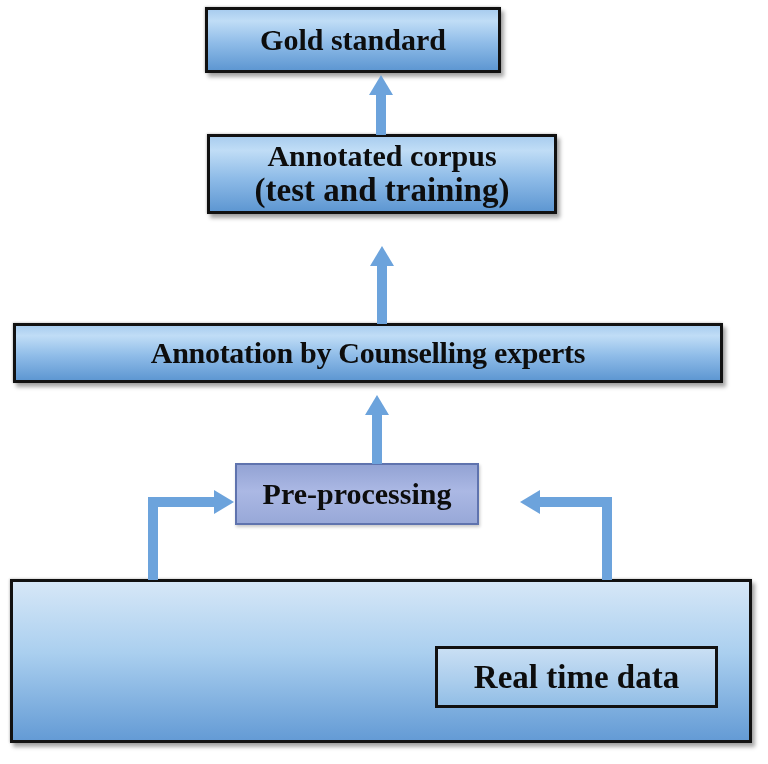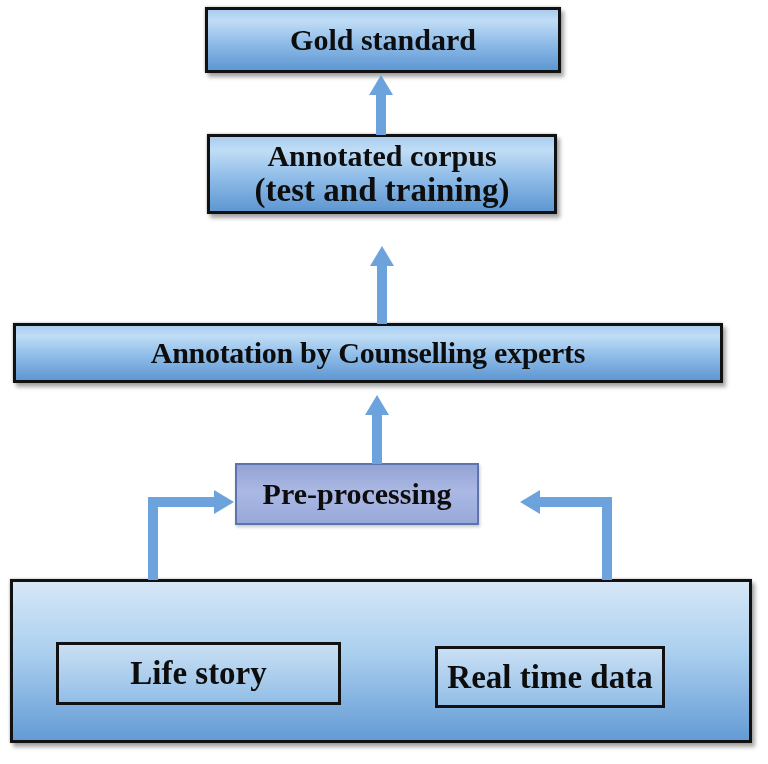--- a/index.html
+++ b/index.html
@@ -18,33 +18,33 @@
   .blue{background:linear-gradient(180deg,#a9cdef 0%,#c0ddf6 18%,#8fbce8 55%,#5e97d2 100%);}
   .corpus-fill{background:linear-gradient(180deg,#d6e7f7 0%,#aacfef 45%,#649bd5 100%);}
   .inner-fill{background:linear-gradient(180deg,#c9dff4 0%,#a9ccec 60%,#92bee6 100%);}
   .lbl{
     color:var(--text,#0d0d0d);font-weight:bold;font-size:30px;line-height:1.12;
     text-align:center;white-space:nowrap;
   }
   .lbl.sub{font-size:33px;}
   .lbl.big{font-size:33px;}
 
-  .box-gold{left:205px;top:7px;width:356px;height:66px;}
+  .box-gold{left:205px;top:7px;width:296px;height:66px;}
   .box-annotated{left:207px;top:134px;width:350px;height:80px;}
   .box-annotation{left:13px;top:323px;width:710px;height:60px;letter-spacing:-0.3px;}
   .box-preprocessing{
     left:235px;top:463px;width:244px;height:62px;
     border:2px solid var(--preprocessing-border,#5f73ae);
     background:linear-gradient(180deg,#93a3d4 0%,#abb8e4 45%,#98a8d8 100%);
     box-shadow:1px 2px 3px rgba(0,0,0,.22);
   }
   .box-corpus{left:10px;top:579px;width:742px;height:164px;justify-content:flex-start;}
   .corpus-title{position:absolute;top:14px;left:50%;transform:translateX(-50%) translateX(60px);}
   .box-lifestory{left:43px;top:60px;width:285px;height:63px;box-shadow:none;}
-  .box-realtime{left:422px;top:64px;width:230px;height:62px;box-shadow:none;}
+  .box-realtime{left:422px;top:64px;width:283px;height:62px;box-shadow:none;}
 
   
   .shaft{position:absolute;background:var(--arrow,#6ca3dc);}
   .head{position:absolute;width:0;height:0;}
   .head.up{border-left:12px solid transparent;border-right:12px solid transparent;
            border-bottom:20px solid var(--arrow,#6ca3dc);}
   .head.right{border-top:12px solid transparent;border-bottom:12px solid transparent;
            border-left:20px solid var(--arrow,#6ca3dc);}
   .head.left{border-top:12px solid transparent;border-bottom:12px solid transparent;
            border-right:20px solid var(--arrow,#6ca3dc);}
@@ -83,23 +83,20 @@
 
   <div class="box blue box-annotation">
     <span class="lbl">Annotation by Counselling experts</span>
   </div>
 
   <div class="box box-preprocessing">
     <span class="lbl">Pre-processing</span>
   </div>
 
   <div class="box corpus-fill box-corpus">
-    <div class="box inner-fill box-lifestory">
-      <span class="lbl big">Life story</span>
-    </div>
     <div class="box inner-fill box-realtime">
       <span class="lbl big">Real time data</span>
     </div>
   </div>
 
   <div>
     <div class="head up a1-head"></div>
     <div class="shaft a1-shaft"></div>
   </div>
 

